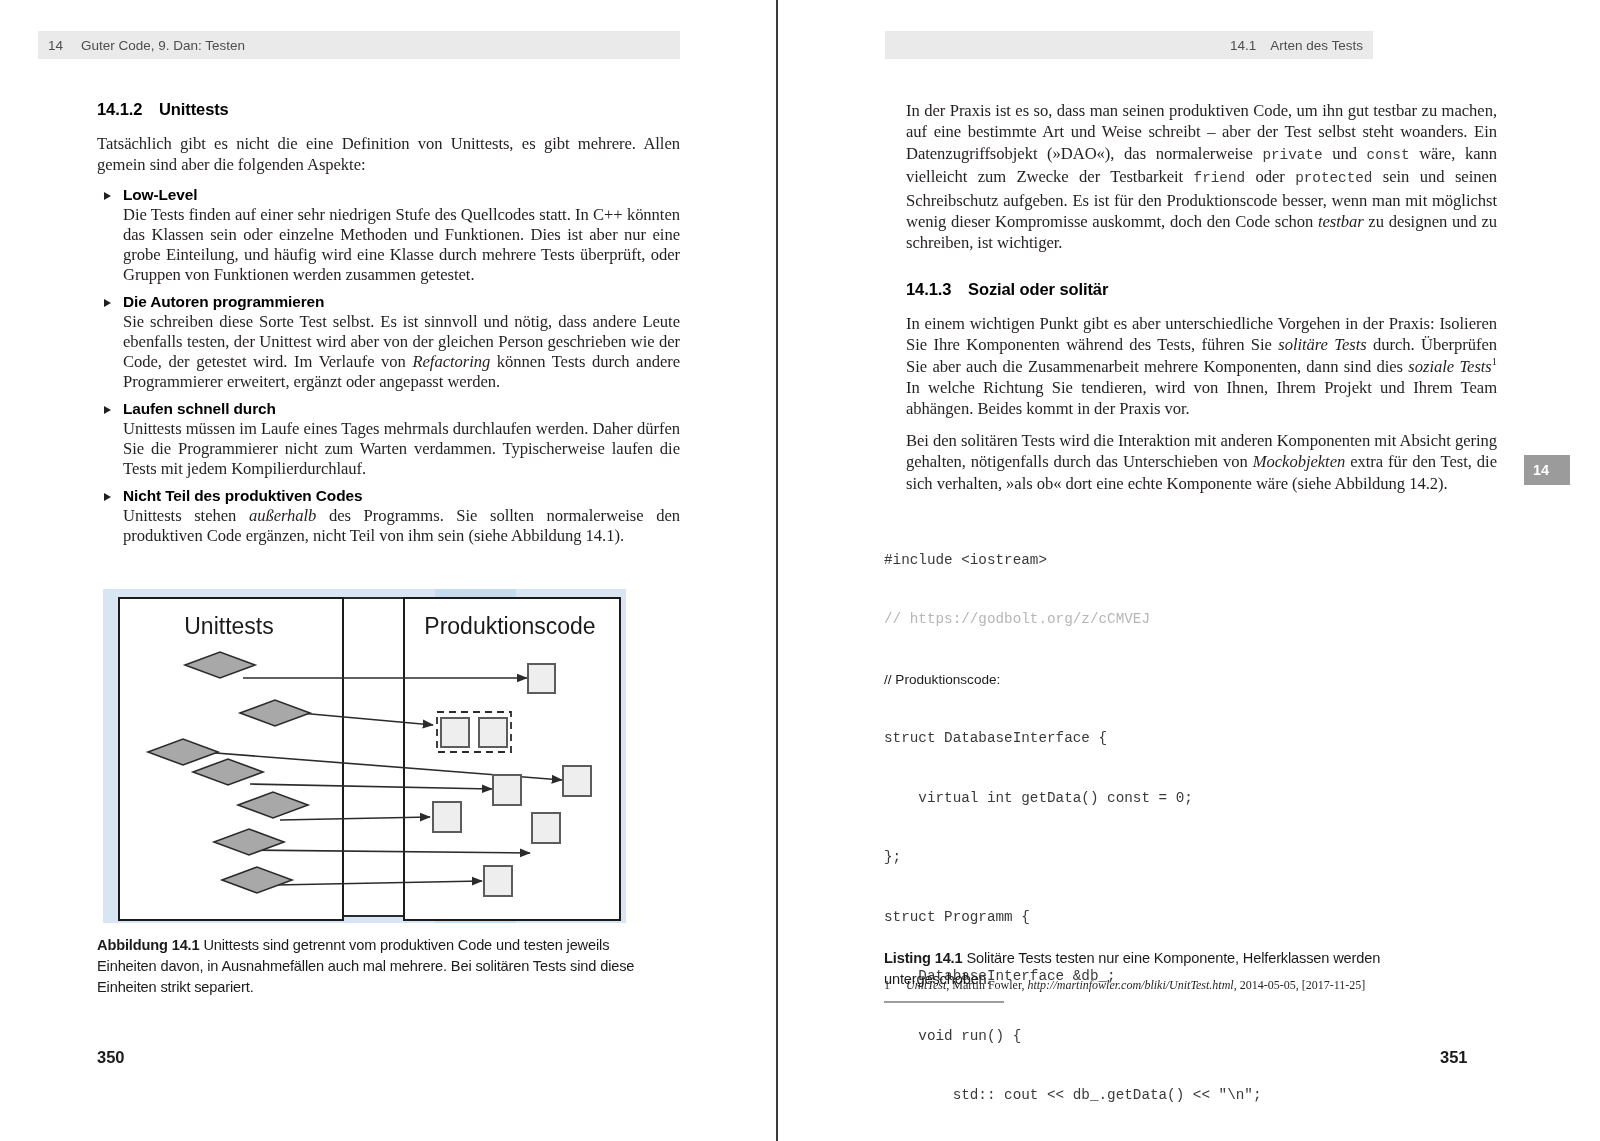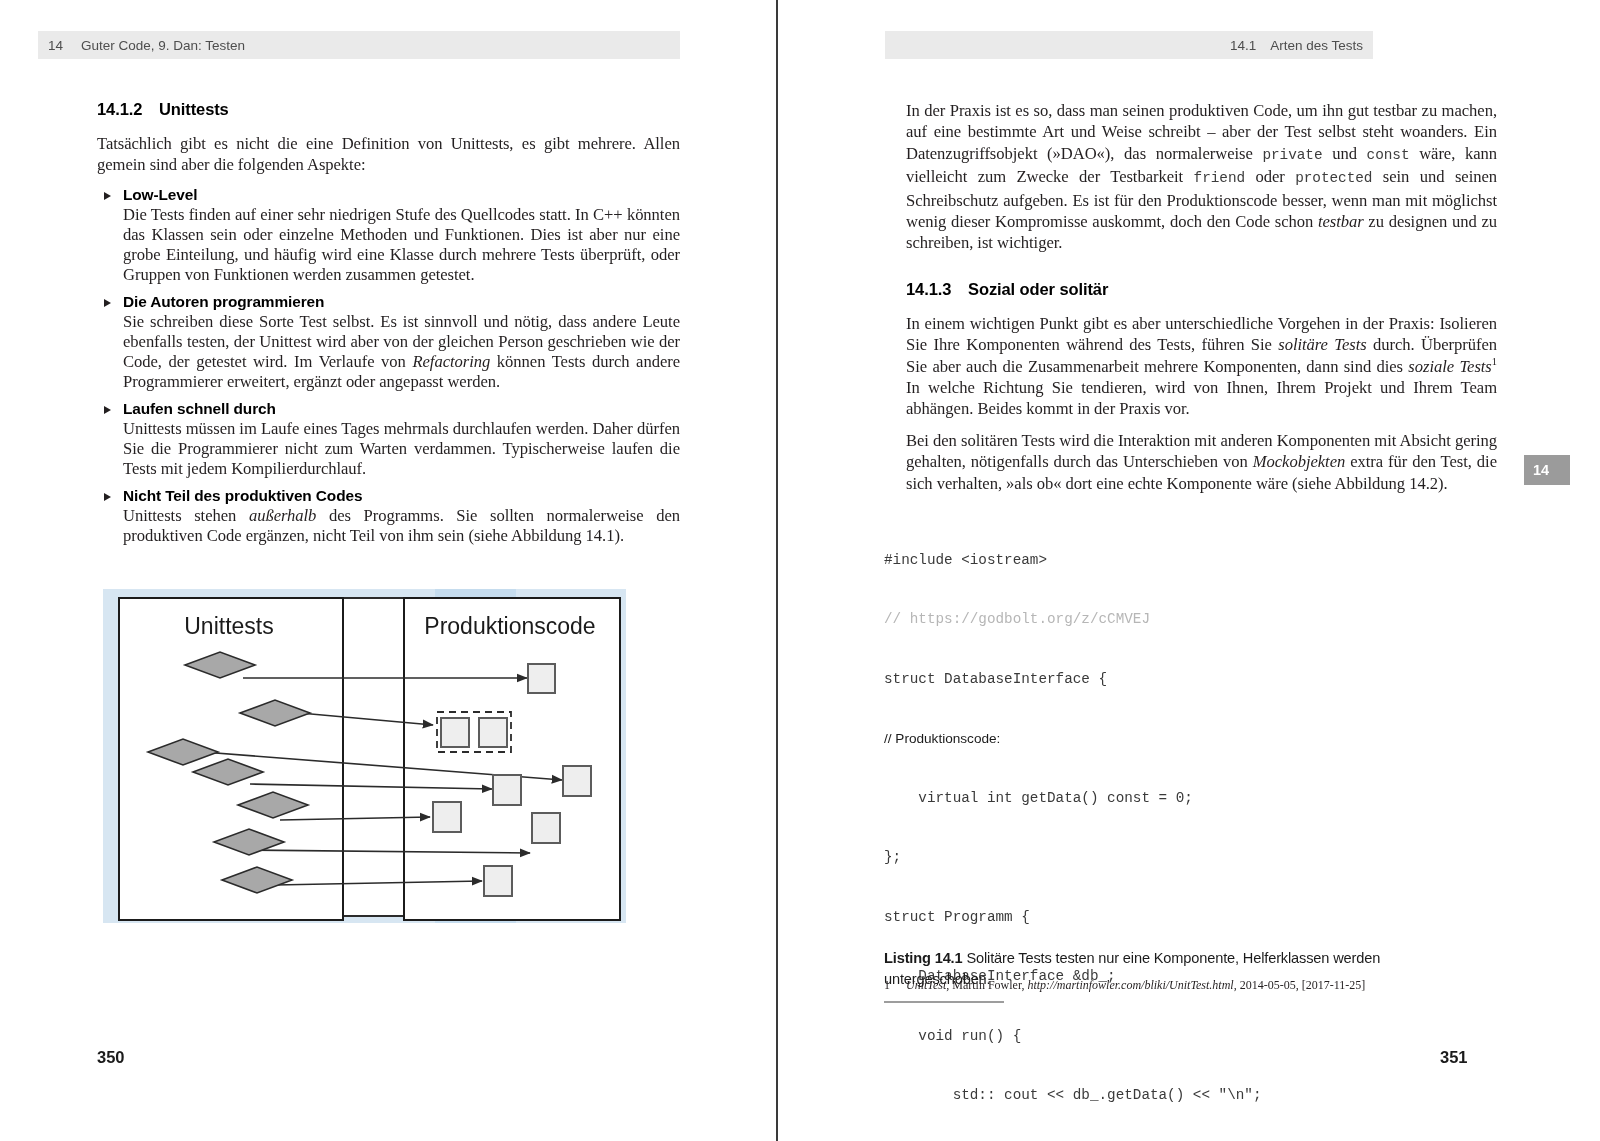--- a/index.html
+++ b/index.html
@@ -301,20 +301,24 @@
         <rect x="441" y="718" width="28" height="29"></rect>
         <rect x="479" y="718" width="28" height="29"></rect>
         <rect x="563" y="766" width="28" height="30"></rect>
         <rect x="493" y="775" width="28" height="30"></rect>
         <rect x="433" y="802" width="28" height="30"></rect>
         <rect x="532" y="813" width="28" height="30"></rect>
         <rect x="484" y="866" width="28" height="30"></rect>
       </g>
     </svg>
 
+    <div class="caption cap-fig">
+      <b>Abbildung 14.1</b>
+      <span>Unittests sind getrennt vom produktiven Code und testen jeweils Einheiten davon, in Ausnahmefällen auch mal mehrere. Bei solitären Tests sind diese Einheiten strikt separiert.</span>
+    </div>
 
     <div class="folio folio-left">350</div>
   </div>
 
   <div class="page page-right"></div>
 
   <div class="runhead runhead-right">
     <span class="rh-num">14.1</span>
     <span>Arten des Tests</span>
   </div>
@@ -329,22 +333,22 @@
     </h3>
 
     <p class="body"><span>In einem wichtigen Punkt gibt es aber unterschiedliche Vorgehen in der Praxis: Isolieren Sie Ihre Komponenten während des Tests, führen Sie </span><i>solitäre Tests</i><span> durch. Überprüfen Sie aber auch die Zusammenarbeit mehrere Komponenten, dann sind dies </span><i>soziale Tests</i><sup class="fn">1</sup><span> In welche Richtung Sie tendieren, wird von Ihnen, Ihrem Projekt und Ihrem Team abhängen. Beides kommt in der Praxis vor.</span></p>
 
     <p class="body last"><span>Bei den solitären Tests wird die Interaktion mit anderen Komponenten mit Absicht gering gehalten, nötigenfalls durch das Unterschieben von </span><i>Mockobjekten</i><span> extra für den Test, die sich verhalten, »als ob« dort eine echte Komponente wäre (siehe Abbildung 14.2).</span></p>
   </div>
 
   <div class="listing">
     <span class="ln">#include &lt;iostream&gt;</span>
     <span class="ln cmt-url">// https://godbolt.org/z/cCMVEJ</span>
+    <span class="ln cmt">// Produktionscode:</span>
     <span class="ln">struct DatabaseInterface {</span>
-    <span class="ln cmt">// Produktionscode:</span>
     <span class="ln">    virtual int getData() const = 0;</span>
     <span class="ln">};</span>
     <span class="ln">struct Programm {</span>
     <span class="ln">    DatabaseInterface &amp;db_;</span>
     <span class="ln">    void run() {</span>
     <span class="ln">        std:: cout &lt;&lt; db_.getData() &lt;&lt; "\n";</span>
     
     
     
     

